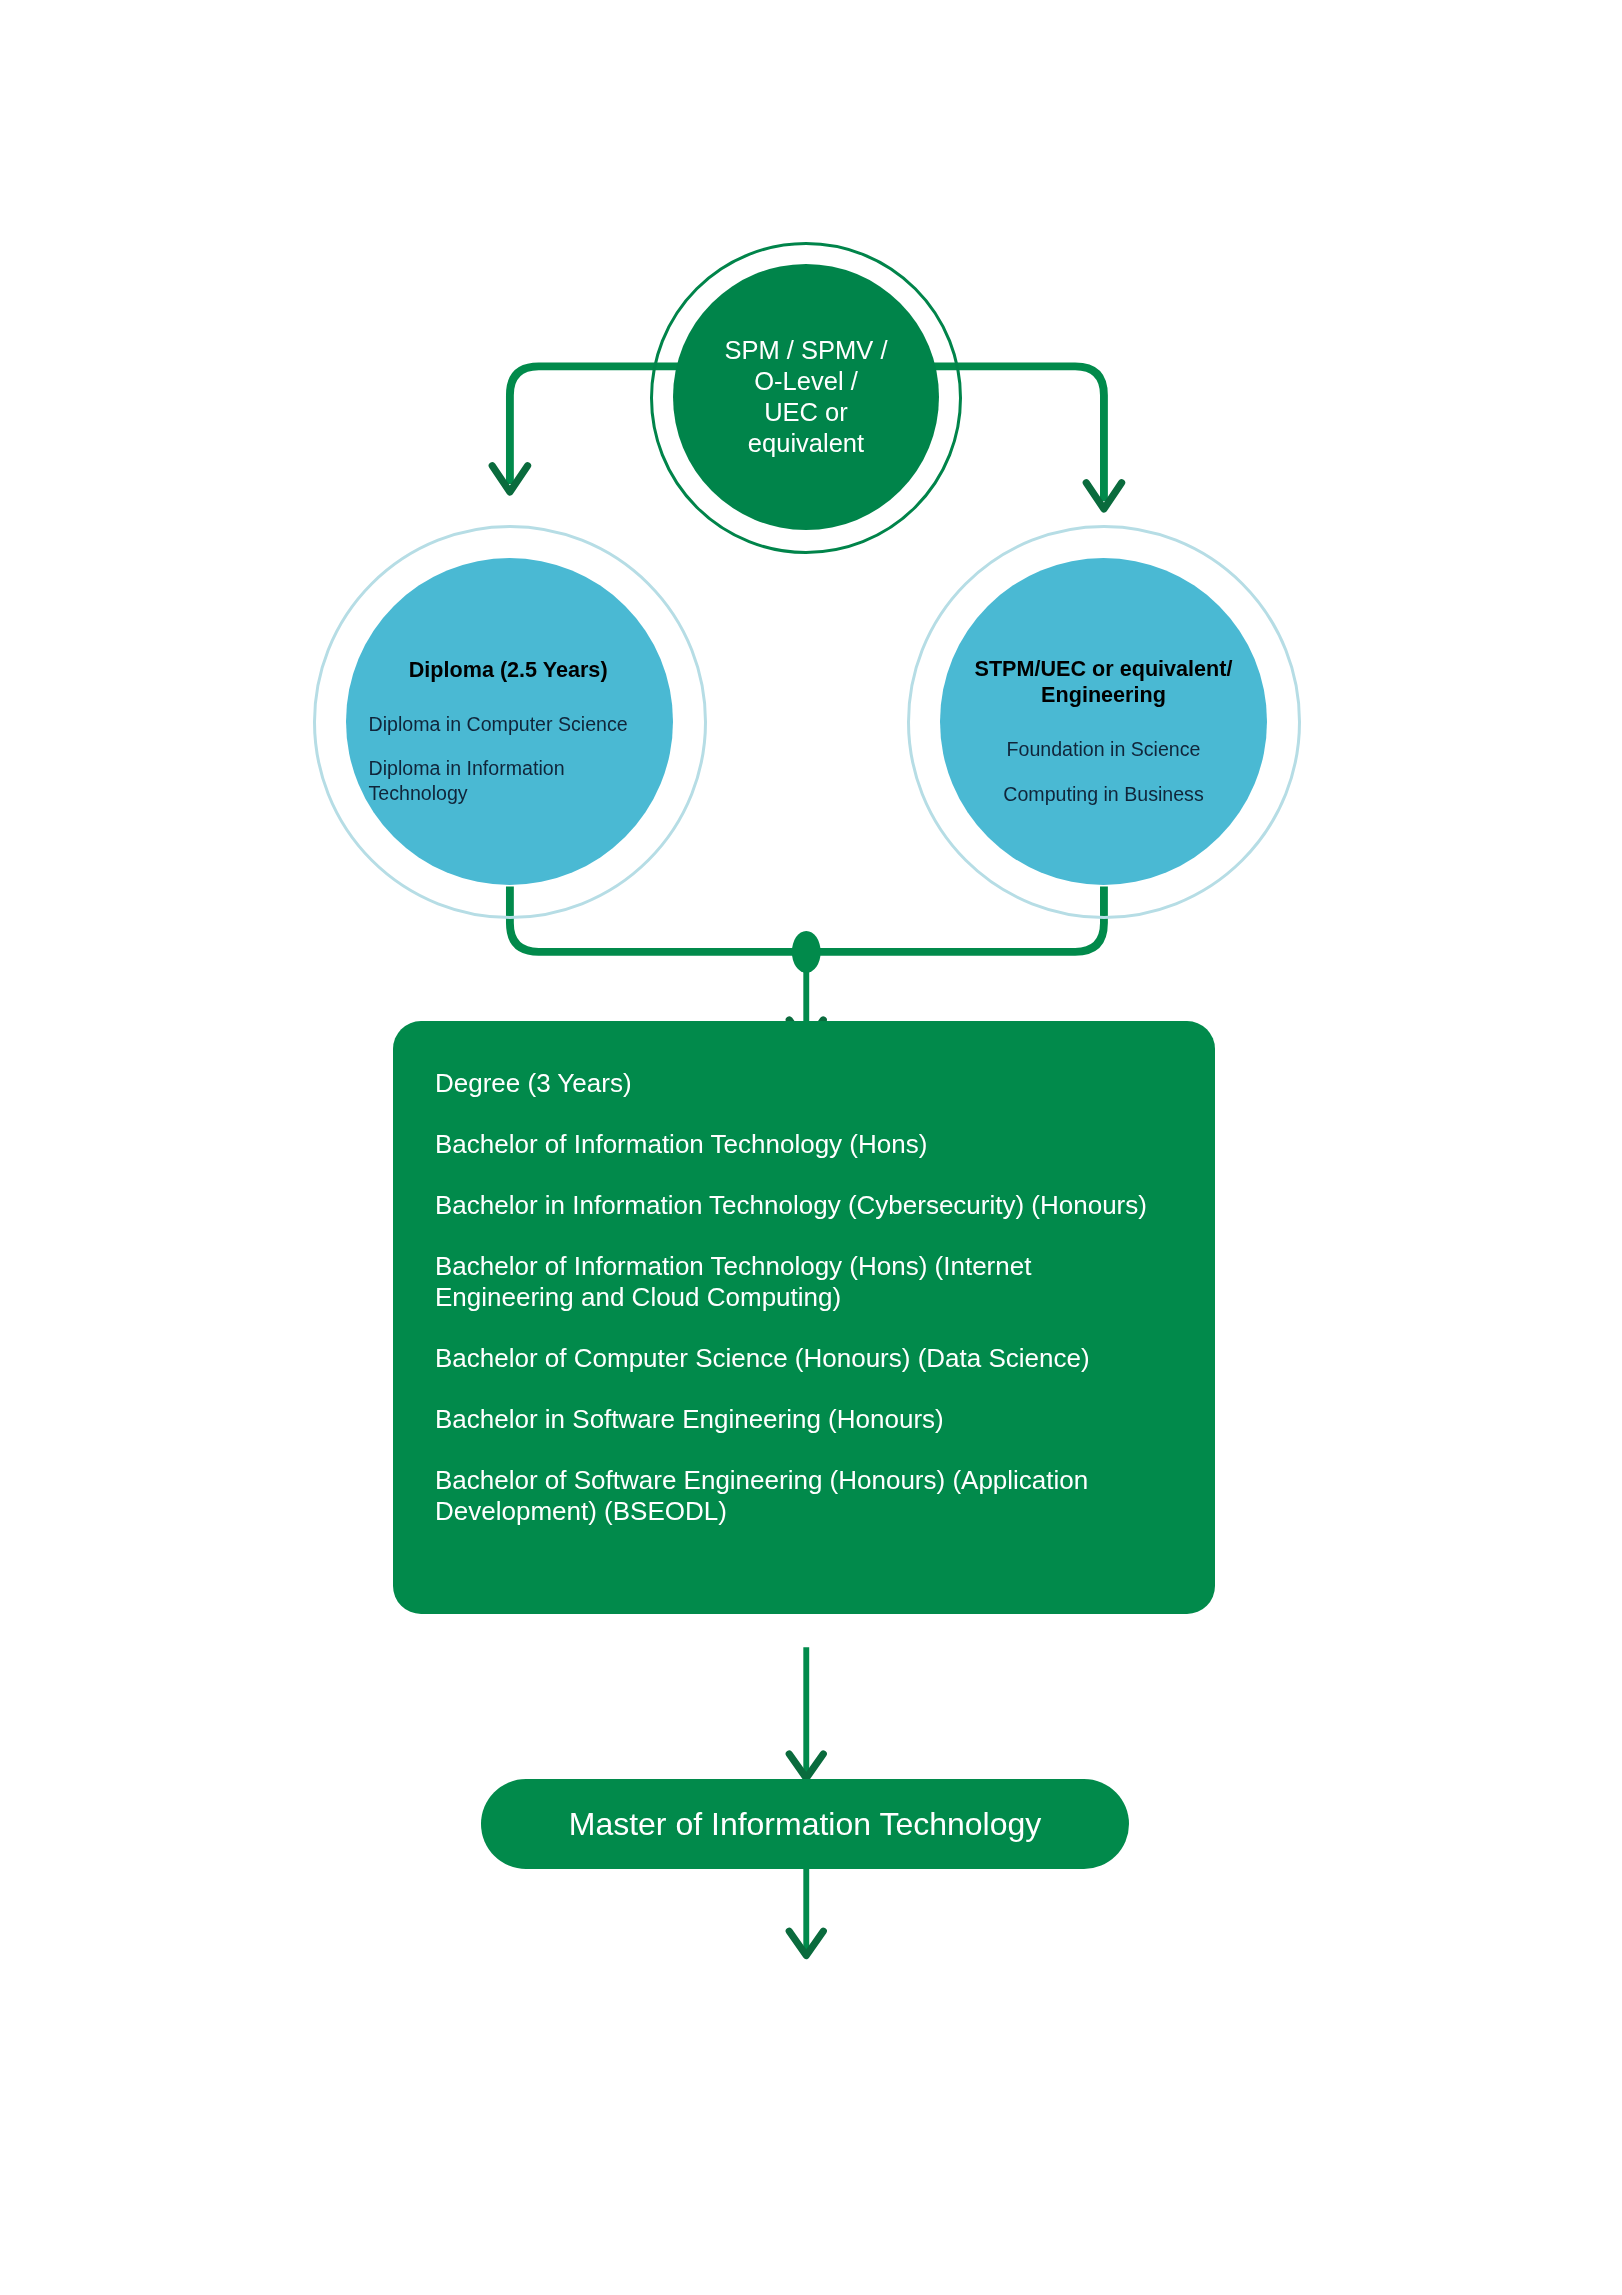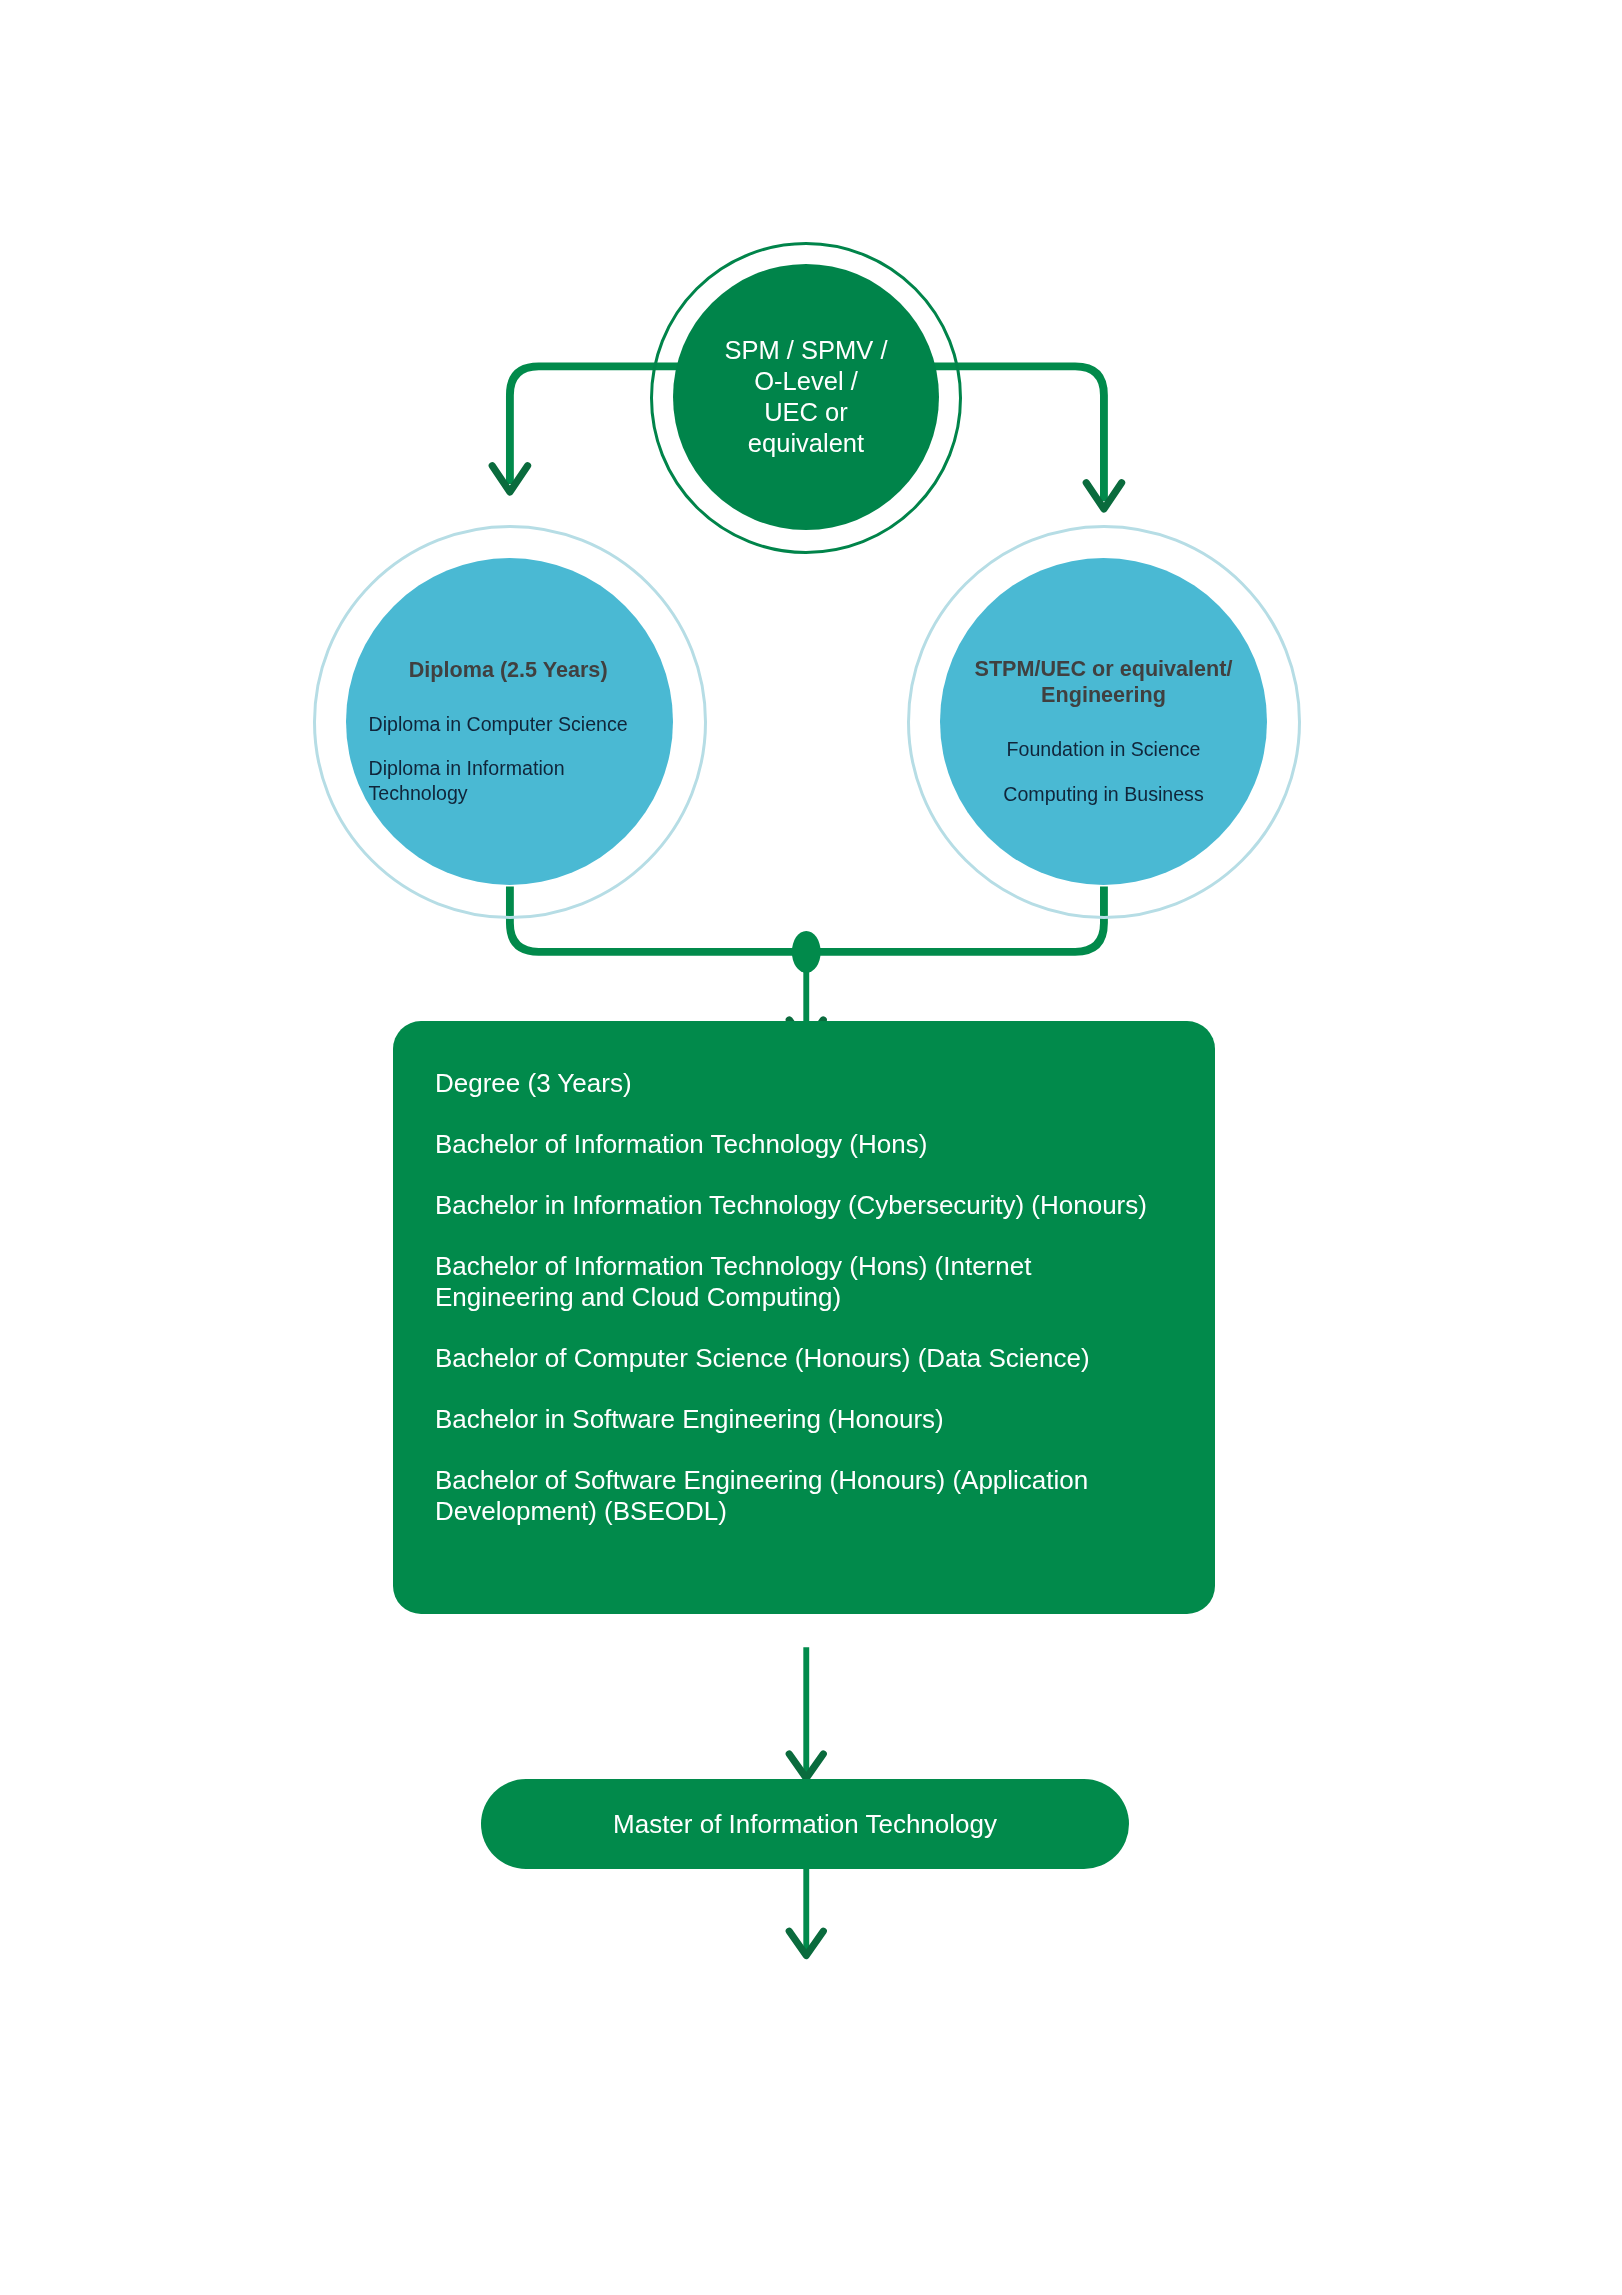--- a/index.html
+++ b/index.html
@@ -14,21 +14,21 @@
   .ring-green{border:3.3px solid #00844a;}
   .ring-blue{border:3.9px solid #b6dde5;}
 
   .disc{position:absolute;border-radius:50%;display:flex;flex-direction:column;
         align-items:center;justify-content:center;box-sizing:border-box;}
   .disc-green{background:#00844a;color:#ffffff;}
   .disc-blue{background:#4ab9d3;color:#10253a;}
 
   .disc-green .line{font-size:25.5px;line-height:31px;text-align:center;white-space:nowrap;}
 
-  .blue-head{font-weight:bold;font-size:21.6px;line-height:26px;text-align:center;color:#404040;margin-top:20px;}
+  .blue-head{font-weight:bold;font-size:21.6px;line-height:26px;text-align:center;color:#000000;margin-top:20px;}
   .blue-item{font-size:19.6px;line-height:25px;color:#10253a;}
 
   
   .txt-left{width:308px;text-align:left;padding-left:13px;box-sizing:border-box;}
   .txt-left .blue-head{text-align:center;margin-bottom:29px;padding-right:15.7px;}
   .txt-left .blue-item{margin-bottom:19.6px;}
   .txt-left .blue-item:last-child{margin-bottom:0;}
 
   
   .txt-right{width:308px;text-align:center;box-sizing:border-box;}
@@ -39,21 +39,21 @@
   
   #degree-panel{position:absolute;left:393px;top:1021px;width:822px;height:593px;
                 background:#018a4b;border-radius:28px;box-sizing:border-box;
                 padding:47px 42px 0 42px;color:#ffffff;}
   #degree-panel .d-line{font-size:26px;line-height:31px;margin-bottom:30px;}
   #degree-panel .d-line:last-child{margin-bottom:0;}
 
   
   .pill{position:absolute;background:#018a4b;color:#ffffff;border-radius:654px;
         display:flex;align-items:center;justify-content:center;
-        font-size:26px;text-align:center;box-sizing:border-box;}
+        font-size:32px;text-align:center;box-sizing:border-box;}
   #pill-master{left:481px;top:1779px;width:648px;height:90px;}
   #pill-phd{left:645px;top:1957px;width:325px;height:96px;}
 </style>
 </head>
 <body>
 
 <div id="stage">
 
   <svg class="wires" viewBox="0 0 2480 3508">
     <g fill="none" stroke="#018a4b" stroke-width="12" stroke-linecap="butt" stroke-linejoin="round">

